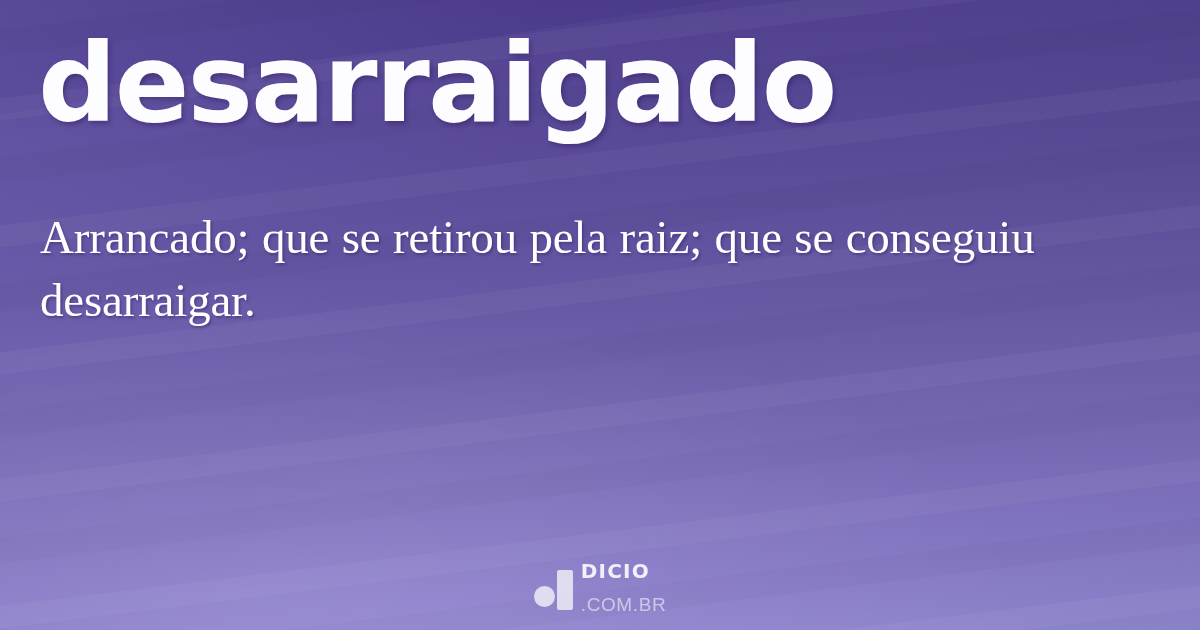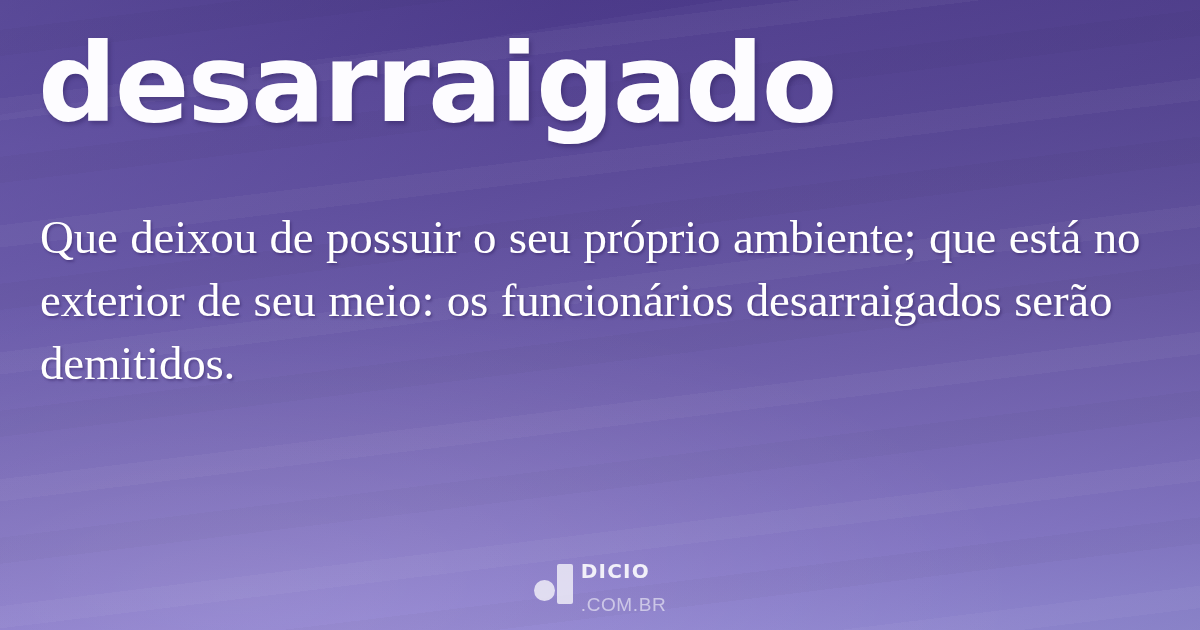--- a/index.html
+++ b/index.html
@@ -102,20 +102,21 @@
     word-spacing:1px;
   }
 
   
   #logo {
     position:absolute;
     left:0; right:0;
     bottom:16px;
     display:flex;
     justify-content:center;
+    align-items:center;
     gap:9px;
   }
   .logo-mark {
     position:relative;
     width:38px; height:42px;
     flex:0 0 auto;
   }
   .logo-dot {
     position:absolute;
     left:0; bottom:2px;
@@ -160,21 +161,21 @@
   <div class="bg-base"></div>
   <div class="bg-tilt"></div>
   <div class="bg-bands"></div>
   <div class="bg-vig"></div>
 
   <div class="content">
 
     <h1 id="word">desarraigado</h1>
 
     <div id="definitions">
-      <p class="definition">Que deixou de possuir o seu próprio ambiente; que está no exterior de seu meio: os funcionários desarraigados serão demitidos.</p>
+      <p class="definition">Arrancado; que se retirou pela raiz; que se conseguiu desarraigar.</p>
     </div>
 
     <div id="logo">
       <div class="logo-mark">
         <span class="logo-dot"></span>
         <span class="logo-bar"></span>
       </div>
       <div class="logo-text">
         <span class="logo-name">DICIO</span>
         <span class="logo-tld">.COM.BR</span>

